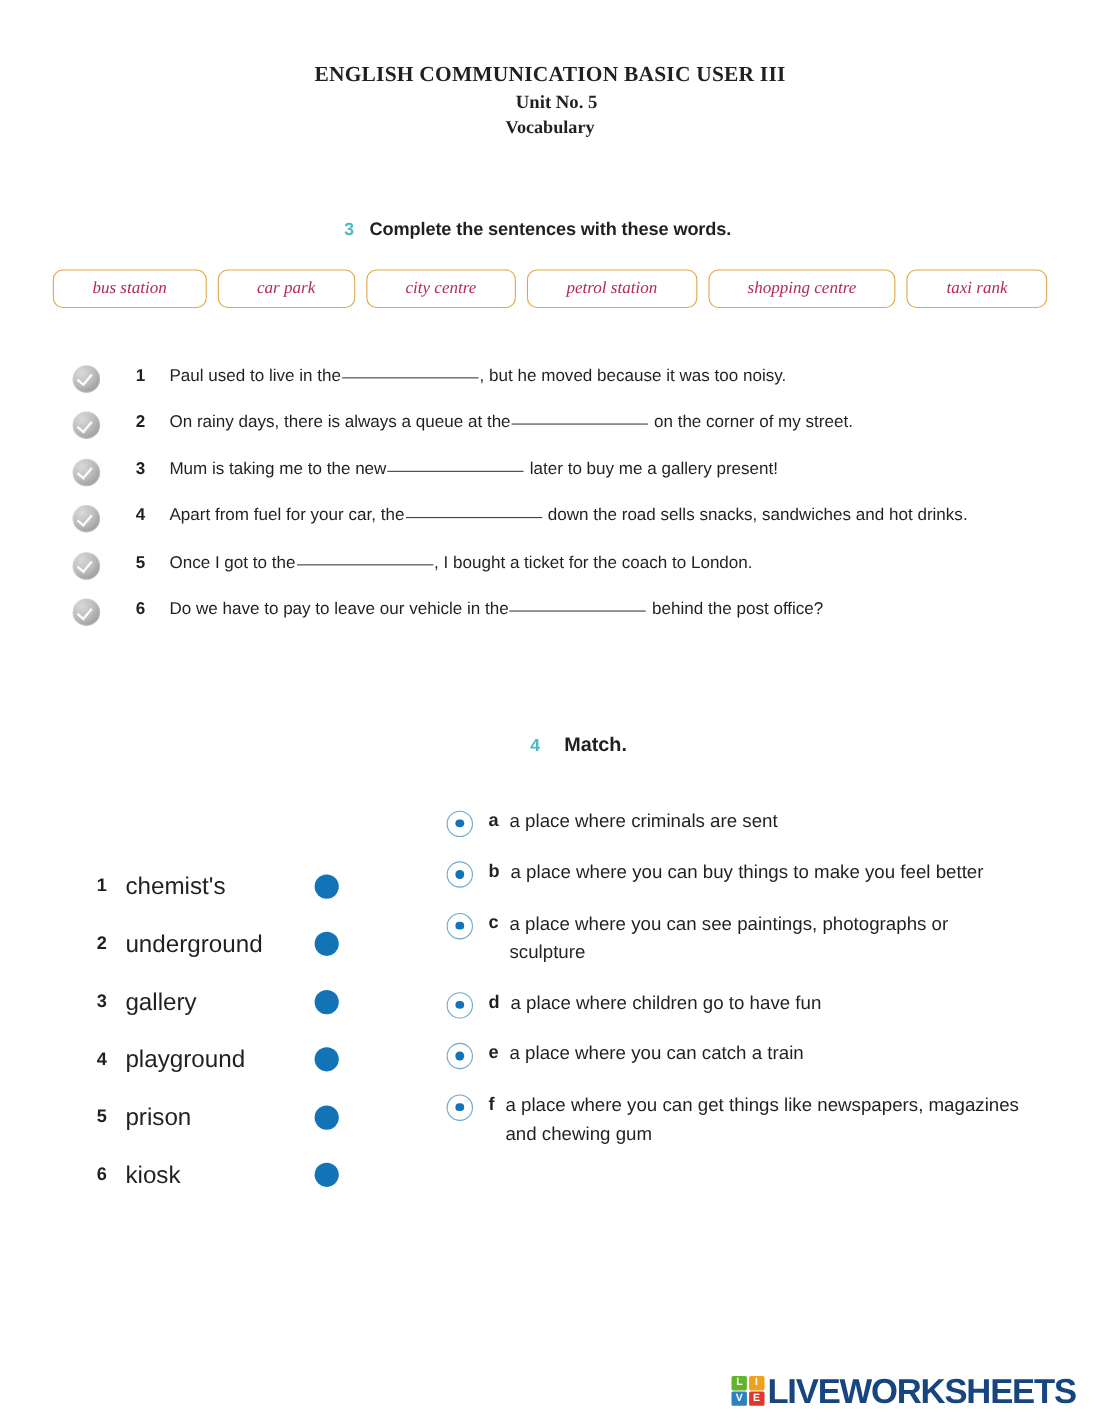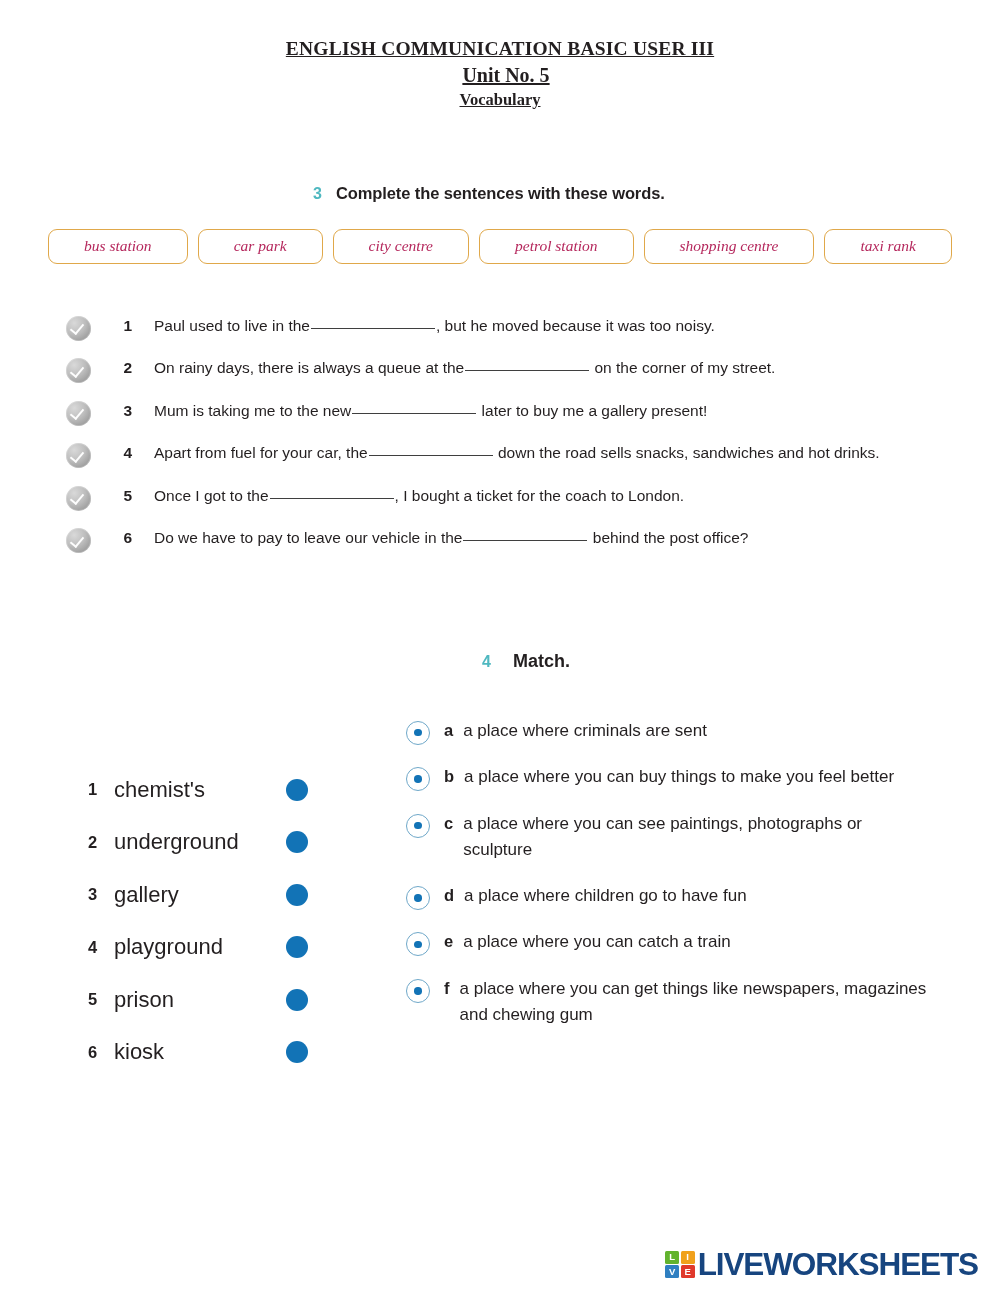--- a/index.html
+++ b/index.html
@@ -11,26 +11,25 @@
     color:#231f20;
     position:relative;
     overflow:hidden;
   }
 
   
   .doc-header {
     text-align:center;
     font-family:"Liberation Serif", serif;
     font-weight:bold;
-    padding-top:36px;
+    padding-top:56px;
     line-height:1.35;
-    text-decoration:underline;
   }
   .doc-header .line1 { font-size:19.5px; letter-spacing:.2px; }
-  .doc-header .line2 { font-size:20px;margin-left:12px; }
+  .doc-header .line2 { font-size:17px;margin-left:12px; }
   .doc-header .line3 { font-size:16.5px; }
 
   
   .ex3 { margin-top:72px; }
   .ex3-head {
     display:flex;
     align-items:baseline;
     gap:14px;
     padding-left:313px;
   }

